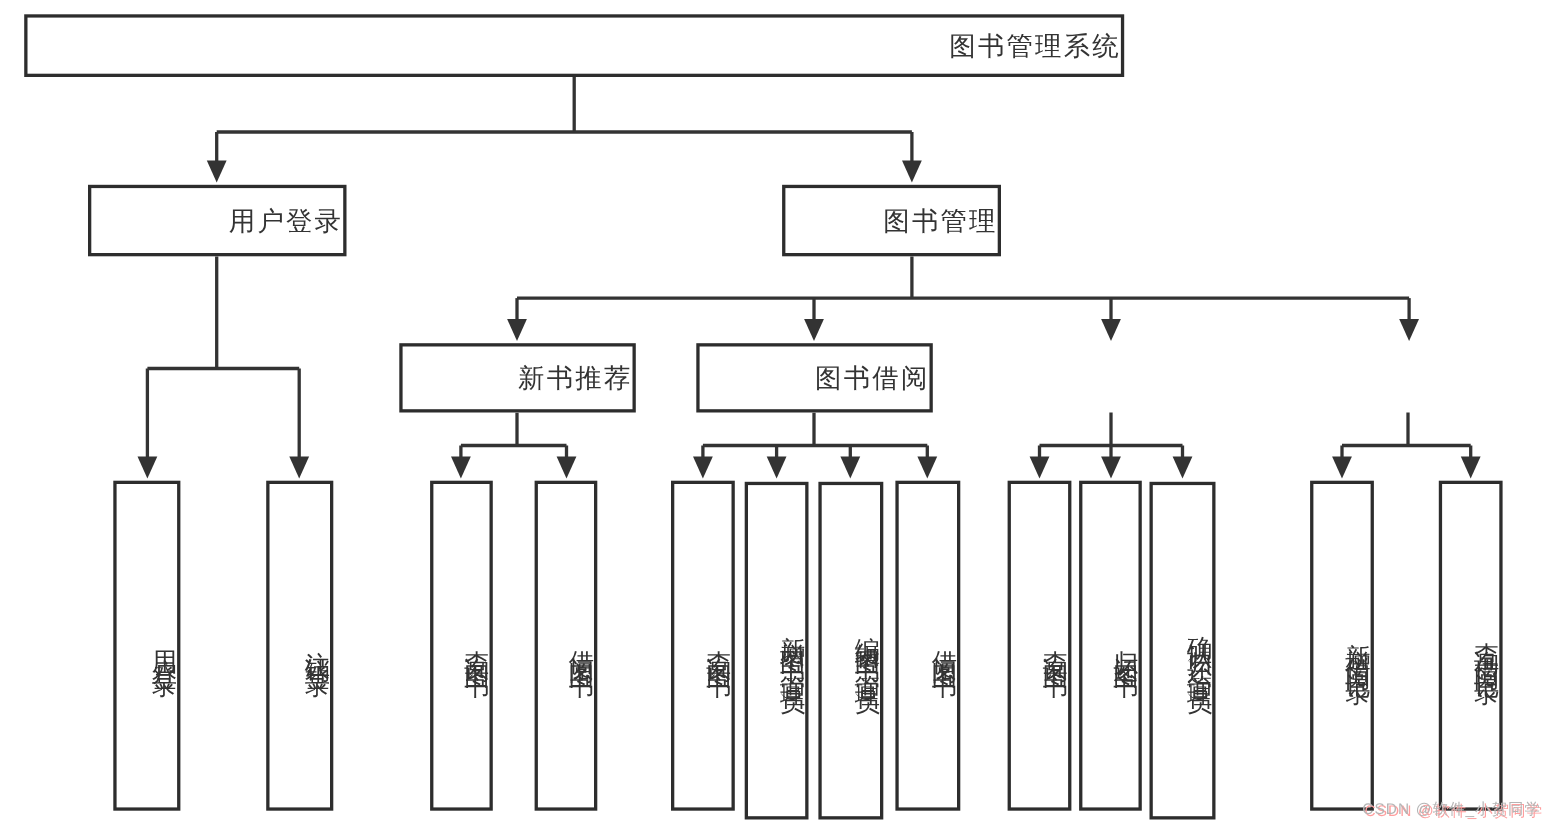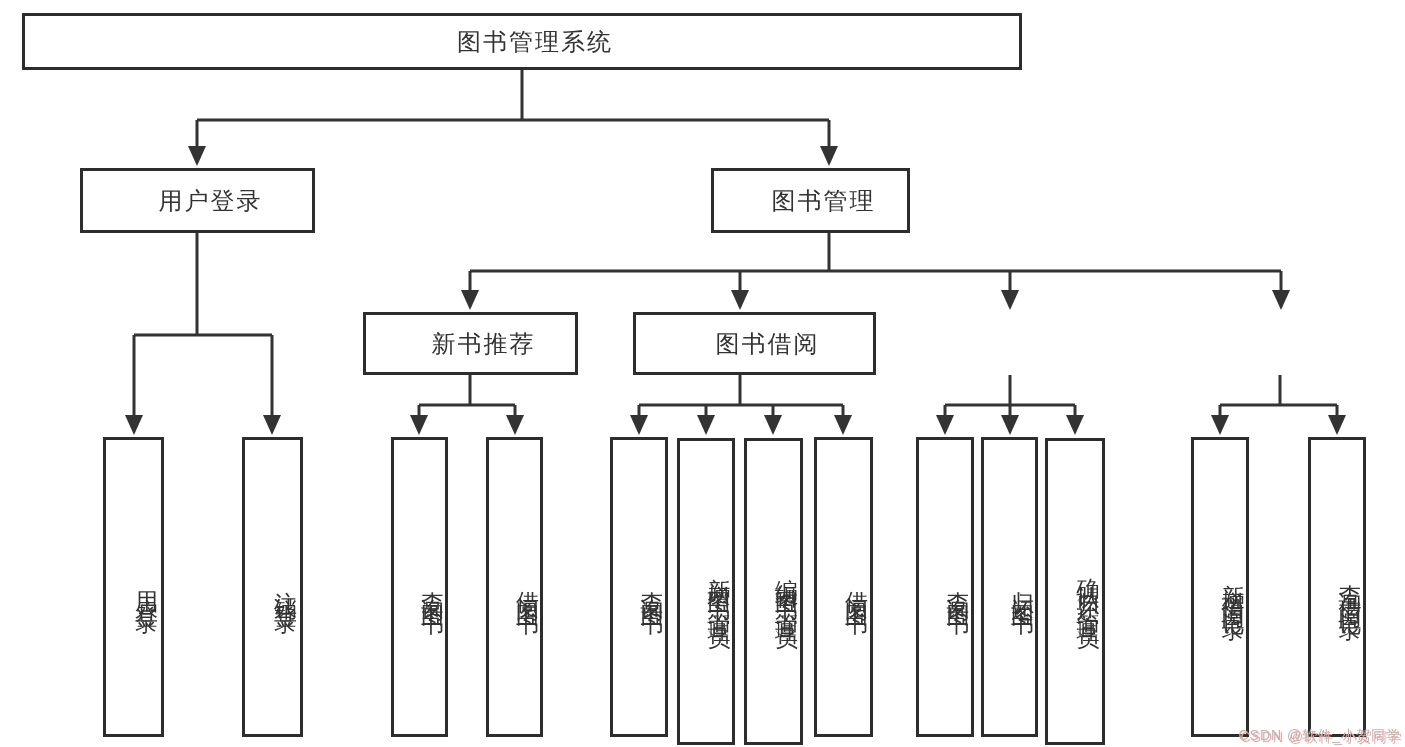--- a/index.html
+++ b/index.html
@@ -20,21 +20,21 @@
   }
   .connector{position:absolute;left:0;top:0;}
   .connector path{stroke:var(--line);stroke-width:3;fill:none;}
   .connector polygon{fill:var(--line);stroke:none;}
   .node{
     position:absolute;
     box-sizing:border-box;
     border:3px solid var(--border);
     background:var(--fill);
     color:var(--text);
-    display:flex;align-items:center;justify-content:center;
+    display:flex;align-items:center;justify-content:flex-end;
     text-align:center;
     padding-left:26px;
   }
   .node.h span{font-size:24px;letter-spacing:2px;white-space:nowrap;}
   .node.v span{
     writing-mode:vertical-rl;
     text-orientation:mixed;
     font-size:23px;
     letter-spacing:7px;
     line-height:1;
@@ -125,21 +125,21 @@
   <div class="node h" style="left:80px;top:168px;width:235px;height:65px">
     <span>用户登录</span>
   </div>
   <div class="node h" style="left:711px;top:168px;width:199px;height:65px">
     <span>图书管理</span>
   </div>
 
   <div class="node h" style="left:363px;top:312px;width:215px;height:63px">
     <span>新书推荐</span>
   </div>
-  <div class="node h" style="left:633px;top:312px;width:243px;height:63px">
+  <div class="node h" style="left:633px;top:312px;width:215px;height:63px">
     <span>图书借阅</span>
   </div>
 
   <div class="node v" style="left:103px;top:437px;width:61px;height:300px">
     <span>用户登录</span>
   </div>
   <div class="node v" style="left:242px;top:437px;width:61px;height:300px">
     <span>注销登录</span>
   </div>
 

